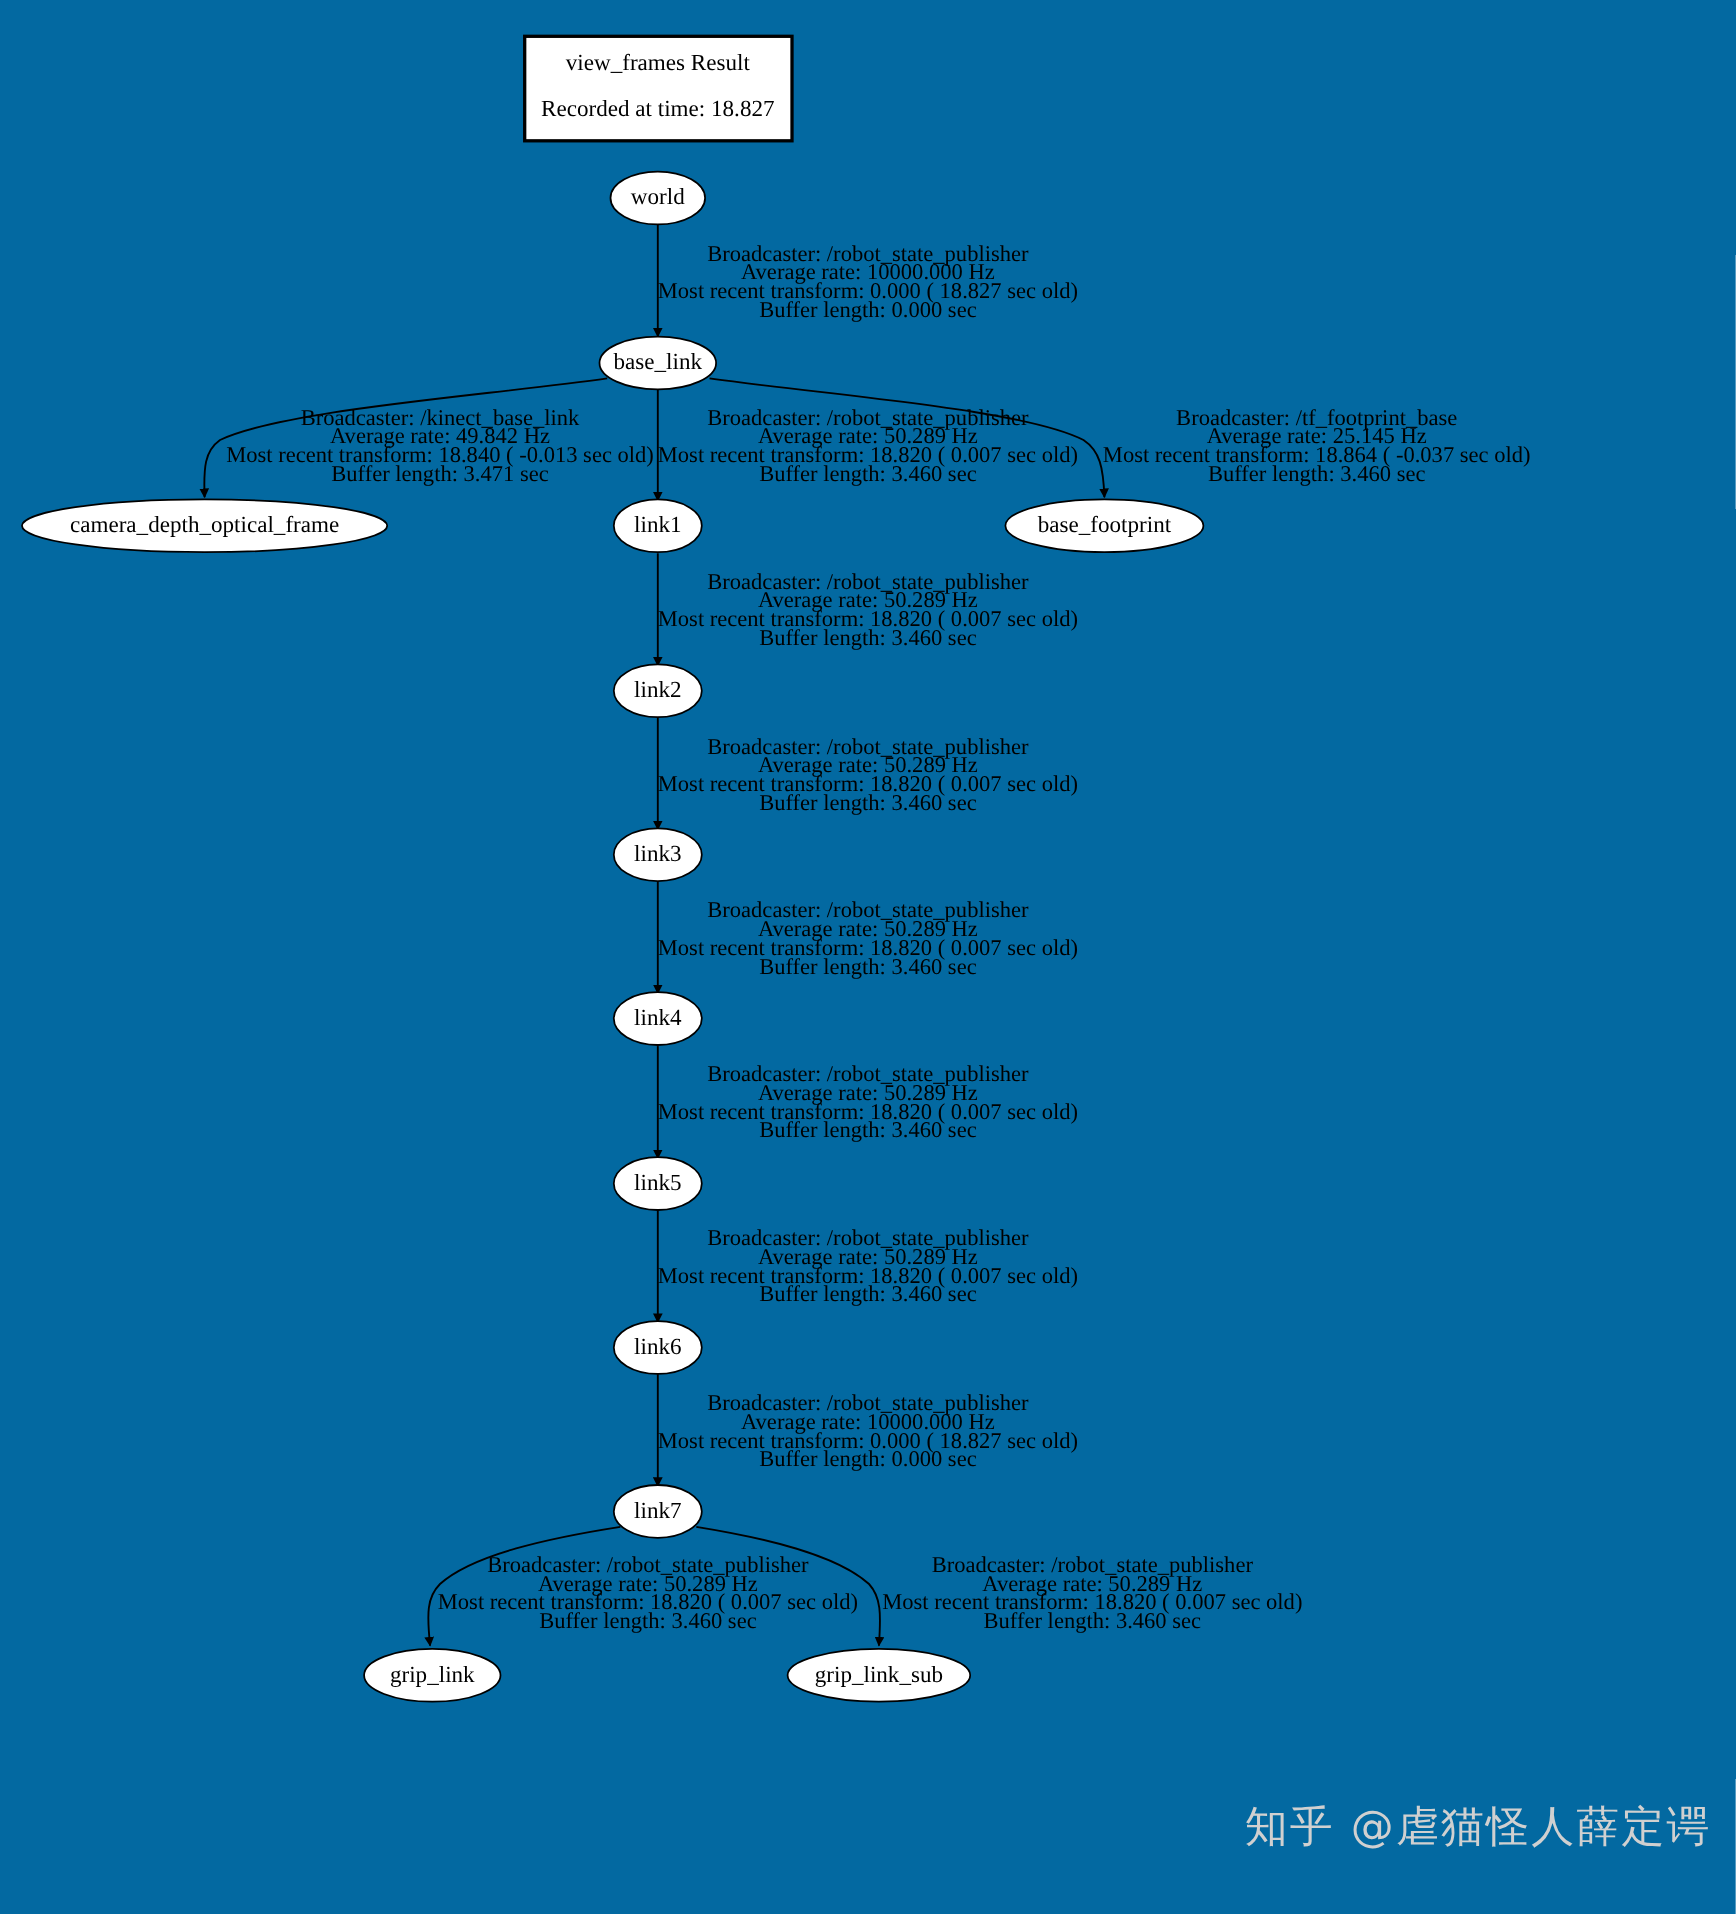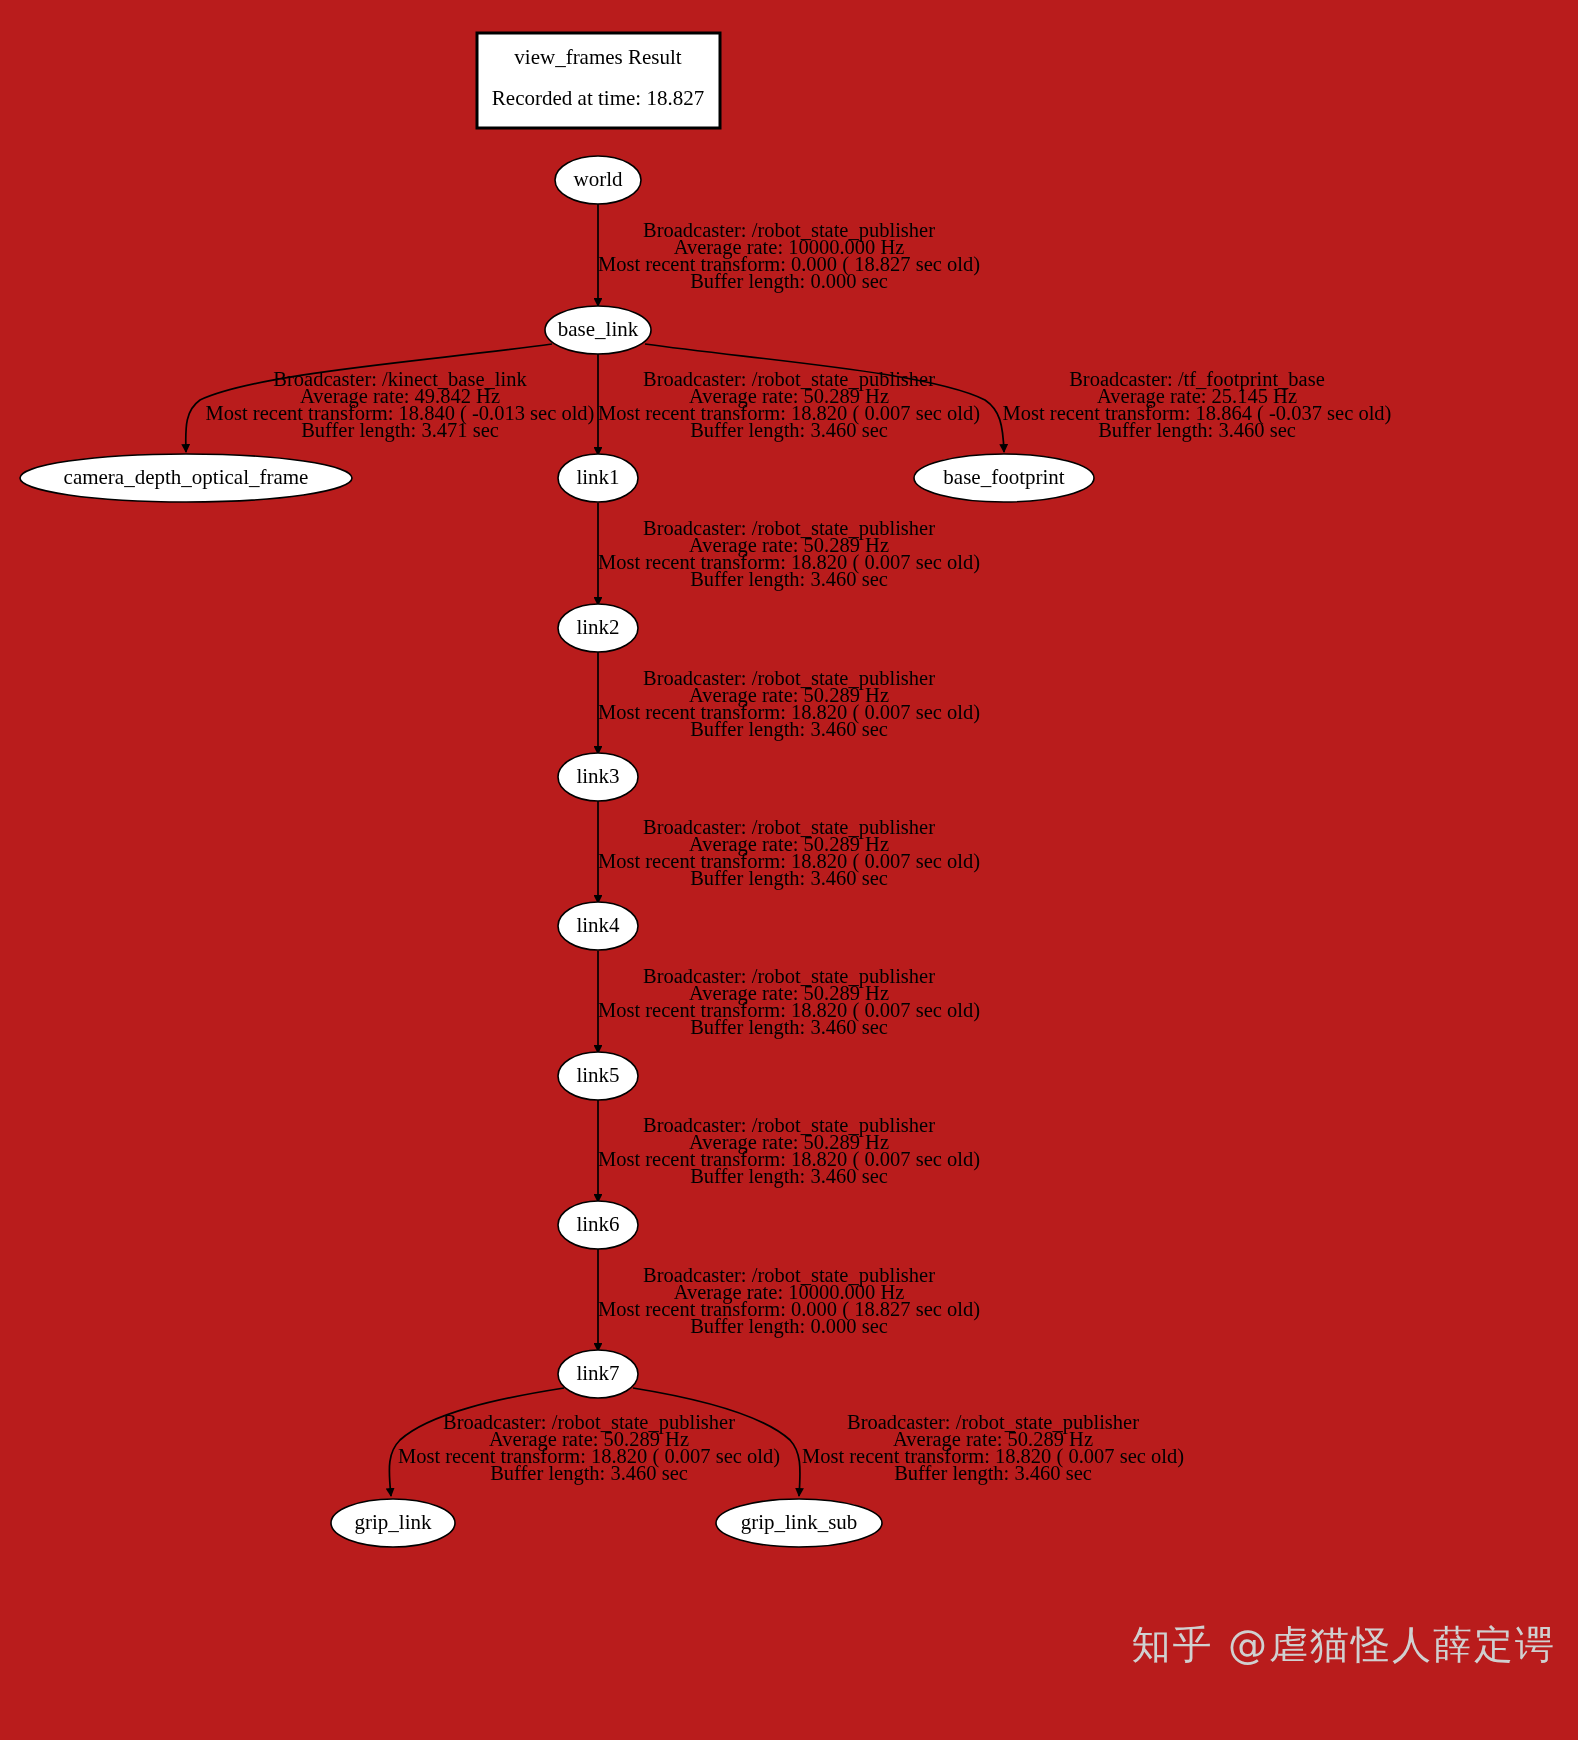--- a/index.html
+++ b/index.html
@@ -4,21 +4,21 @@
 <style>
   html, body {
     margin: 0;
     padding: 0;
     background: #ffffff;
   }
   #stage {
     position: relative;
     width: 1578px;
     height: 1740px;
-    background: #b91c1c;
+    background: #0369a1;
     font-family: "Liberation Serif", "DejaVu Serif", serif;
     overflow: hidden;
   }
   svg#graph {
     position: absolute;
     left: 0;
     top: 0;
     width: 1578px;
     height: 1740px;
   }
@@ -52,21 +52,21 @@
   }
   .edge-label {
     font-family: "Liberation Serif", "DejaVu Serif", serif;
     font-size: 20.5px;
     fill: #000000;
     text-anchor: middle;
   }
   .watermark {
     position: absolute;
     right: 22px;
-    bottom: 68px;
+    bottom: 52px;
     font-family: "DejaVu Sans", "Liberation Sans", sans-serif;
     font-size: 39px;
     color: #d0d0d0;
     letter-spacing: 2px;
     white-space: nowrap;
     user-select: none;
   }
 </style>
 </head>
 <body>

